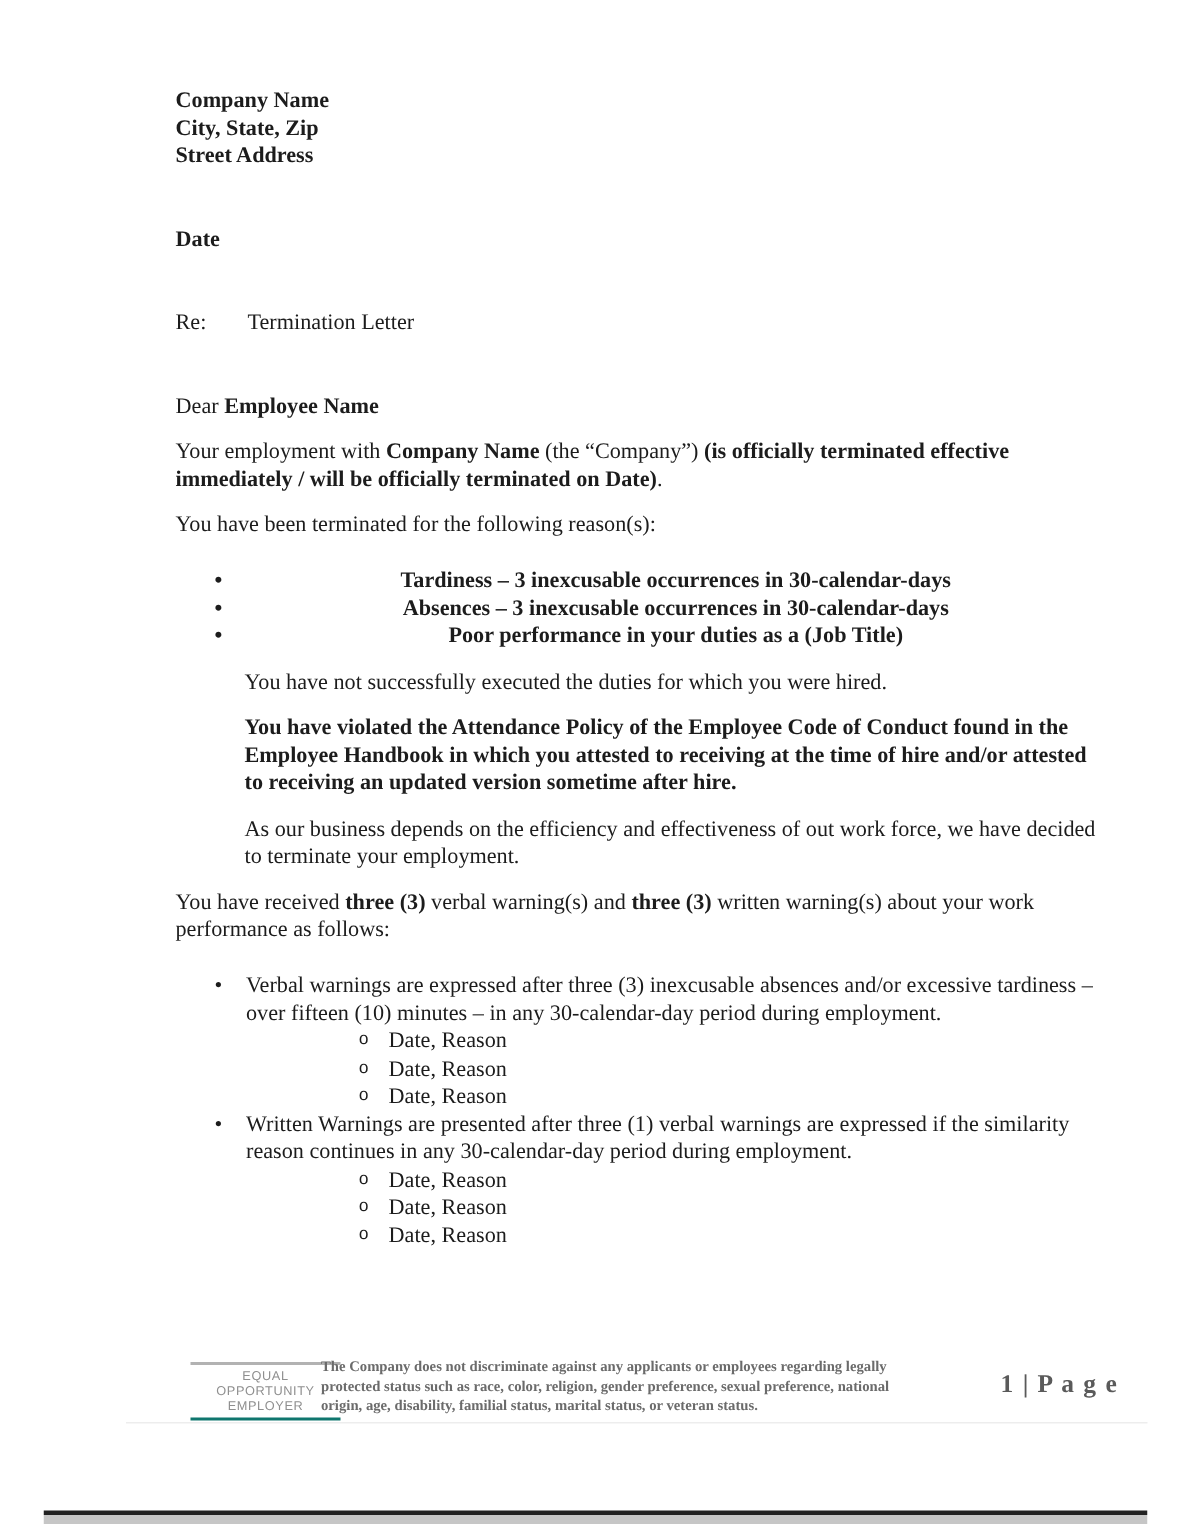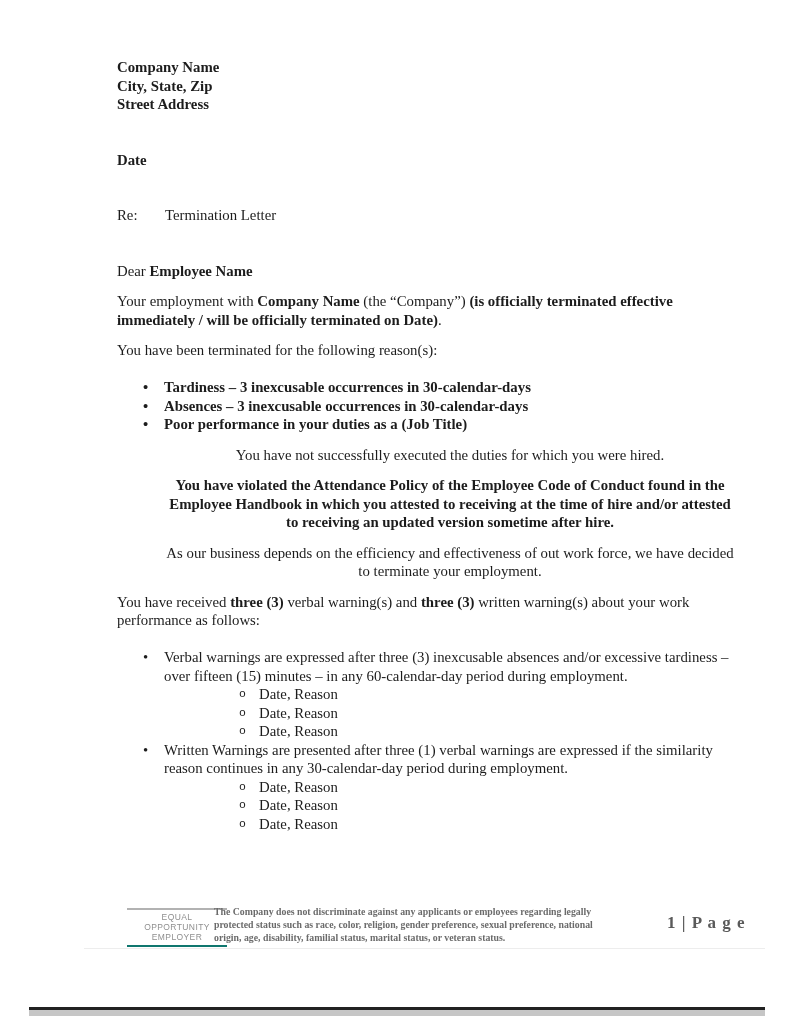--- a/index.html
+++ b/index.html
@@ -19,23 +19,23 @@
   .content {
     position: absolute;
     left: 88px;
     top: 58px;
     width: 620px;
   }
   .bold { font-weight: bold; }
   .gap   { margin-top: 12px; }
   .gap-l { margin-top: 37px; }
   .re-label { display: inline-block; width: 48px; }
-  .indent { margin-left: 46px; text-align: center; }
+  .indent { margin-left: 46px; }
 
-  ul.reasons { list-style: none; margin-top: 18.5px; }
+  ul.reasons { list-style: none; margin-top: 18.5px; text-align: center; }
   ul.reasons li {
     position: relative;
     padding-left: 47px;
     font-weight: bold;
   }
   ul.reasons li::before {
     content: "\2022";
     position: absolute;
     left: 26px;
     font-weight: bold;
@@ -142,21 +142,21 @@
 
     <p class="gap indent">You have not successfully executed the duties for which you were hired.</p>
 
     <p class="gap indent bold">You have violated the Attendance Policy of the Employee Code of Conduct found in the Employee Handbook in which you attested to receiving at the time of hire and/or attested to receiving an updated version sometime after hire.</p>
 
     <p class="gap indent">As our business depends on the efficiency and effectiveness of out work force, we have decided to terminate your employment.</p>
 
     <p class="gap"><span>You have received </span><span class="bold">three (3)</span><span> verbal warning(s) and </span><span class="bold">three (3)</span><span> written warning(s) about your work performance as follows:</span></p>
 
     <ul class="warnings">
-      <li class="warn-li">Verbal warnings are expressed after three (3) inexcusable absences and/or excessive tardiness – over fifteen (15) minutes – in any 60-calendar-day period during employment.</li>
+      <li class="warn-li">Verbal warnings are expressed after three (3) inexcusable absences and/or excessive tardiness – over fifteen (10) minutes – in any 30-calendar-day period during employment.</li>
       <ul class="sub-list">
         <li class="sub-li">Date, Reason</li>
         <li class="sub-li">Date, Reason</li>
         <li class="sub-li">Date, Reason</li>
       </ul>
       <li class="warn-li">Written Warnings are presented after three (1) verbal warnings are expressed if the similarity reason continues in any 30-calendar-day period during employment.</li>
       <ul class="sub-list">
         <li class="sub-li">Date, Reason</li>
         <li class="sub-li">Date, Reason</li>
         <li class="sub-li">Date, Reason</li>

